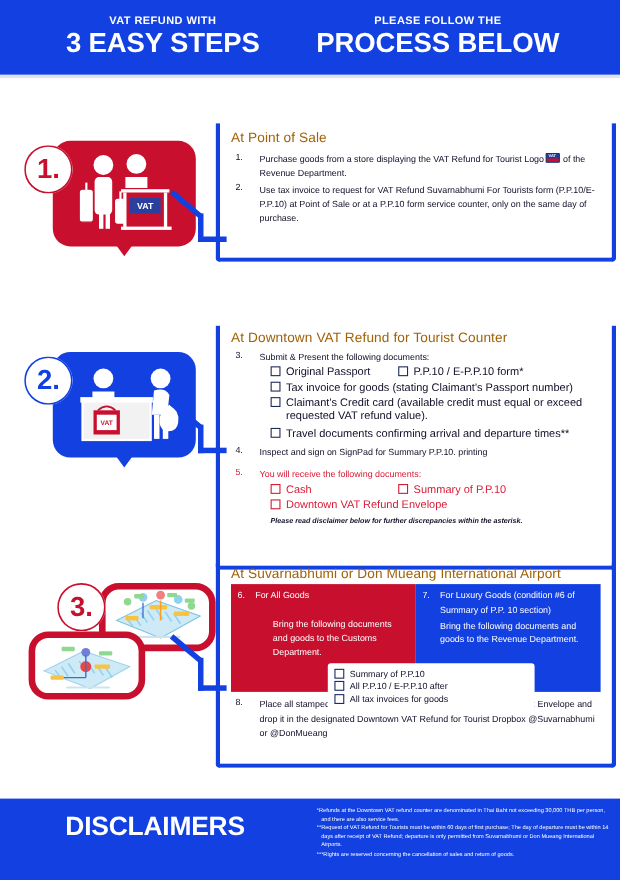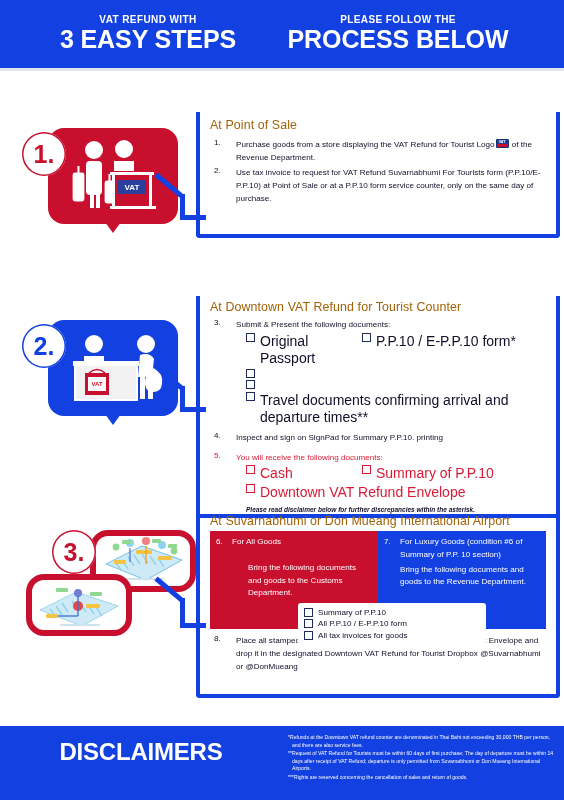--- a/index.html
+++ b/index.html
@@ -75,21 +75,21 @@
 
   
   #step2 { left:196px; top:266px; width:364px; height:222px;margin-top:30px; }
   #step2 .inner { position:absolute; left:14px; top:4px; right:8px; }
   .chk {
     display:inline-block; width:9px; height:9px; border:1px solid #1f2a5a;
     background:#fff; vertical-align:-1.5px; margin-right:5px; flex:0 0 9px;
   }
   .chk.red { border-color:#D81A35; }
   .chkline { display:flex; align-items:flex-start; margin-top:1.5px; }
-  .chkline .lbl { font-size:14px; line-height:1.25; color:#0f0f28; }
+  .chkline .lbl { font-size:10px; line-height:1.25; color:#0f0f28; }
   .chkline .lbl.red { color:#D81A35; }
   .chkgrp { margin-left:36px; }
   .two-col { display:flex; }
   .two-col .c1 { width:116px; }
   .disc-note {
     margin-left:36px; margin-top:4px; font-style:italic;
     font-size:6.5px; color:#0f0f28; font-weight:700;
   }
   .red5 { color:#D81A35; }
 
@@ -266,23 +266,25 @@
           </div>
           <div>
             <div class="chkline">
               <span class="chk"></span>
               <span class="lbl">P.P.10 / E-P.P.10 form*</span>
             </div>
           </div>
         </div>
         <div class="chkline">
           <span class="chk"></span>
+          <span class="lbl">Tax invoice for goods (stating Claimant's Passport number)</span>
         </div>
         <div class="chkline">
           <span class="chk"></span>
+          <span class="lbl" style="max-width:270px;">Claimant's Credit card (available credit must equal or exceed requested VAT refund value).</span>
         </div>
         <div class="chkline" style="margin-top:3px;">
           <span class="chk"></span>
           <span class="lbl">Travel documents confirming arrival and departure times**</span>
         </div>
       </div>
 
       <div class="row" style="margin-top:4px;">
         <span class="num idx">4.</span>
         <span class="txt body-txt">Inspect and sign on SignPad for Summary P.P.10. printing</span>
@@ -405,21 +407,21 @@
           </div>
         </div>
 
         <div class="ovl">
           <div class="chkline">
             <span class="chk"></span>
             <span class="lbl">Summary of P.P.10</span>
           </div>
           <div class="chkline">
             <span class="chk"></span>
-            <span class="lbl">All P.P.10 / E-P.P.10 form</span>
+            <span class="lbl">All P.P.10 / E-P.P.10 after</span>
           </div>
           <div class="chkline">
             <span class="chk"></span>
             <span class="lbl">All tax invoices for goods</span>
           </div>
         </div>
       </div>
 
       <div class="step8">
         <span class="num idx">8.</span>

